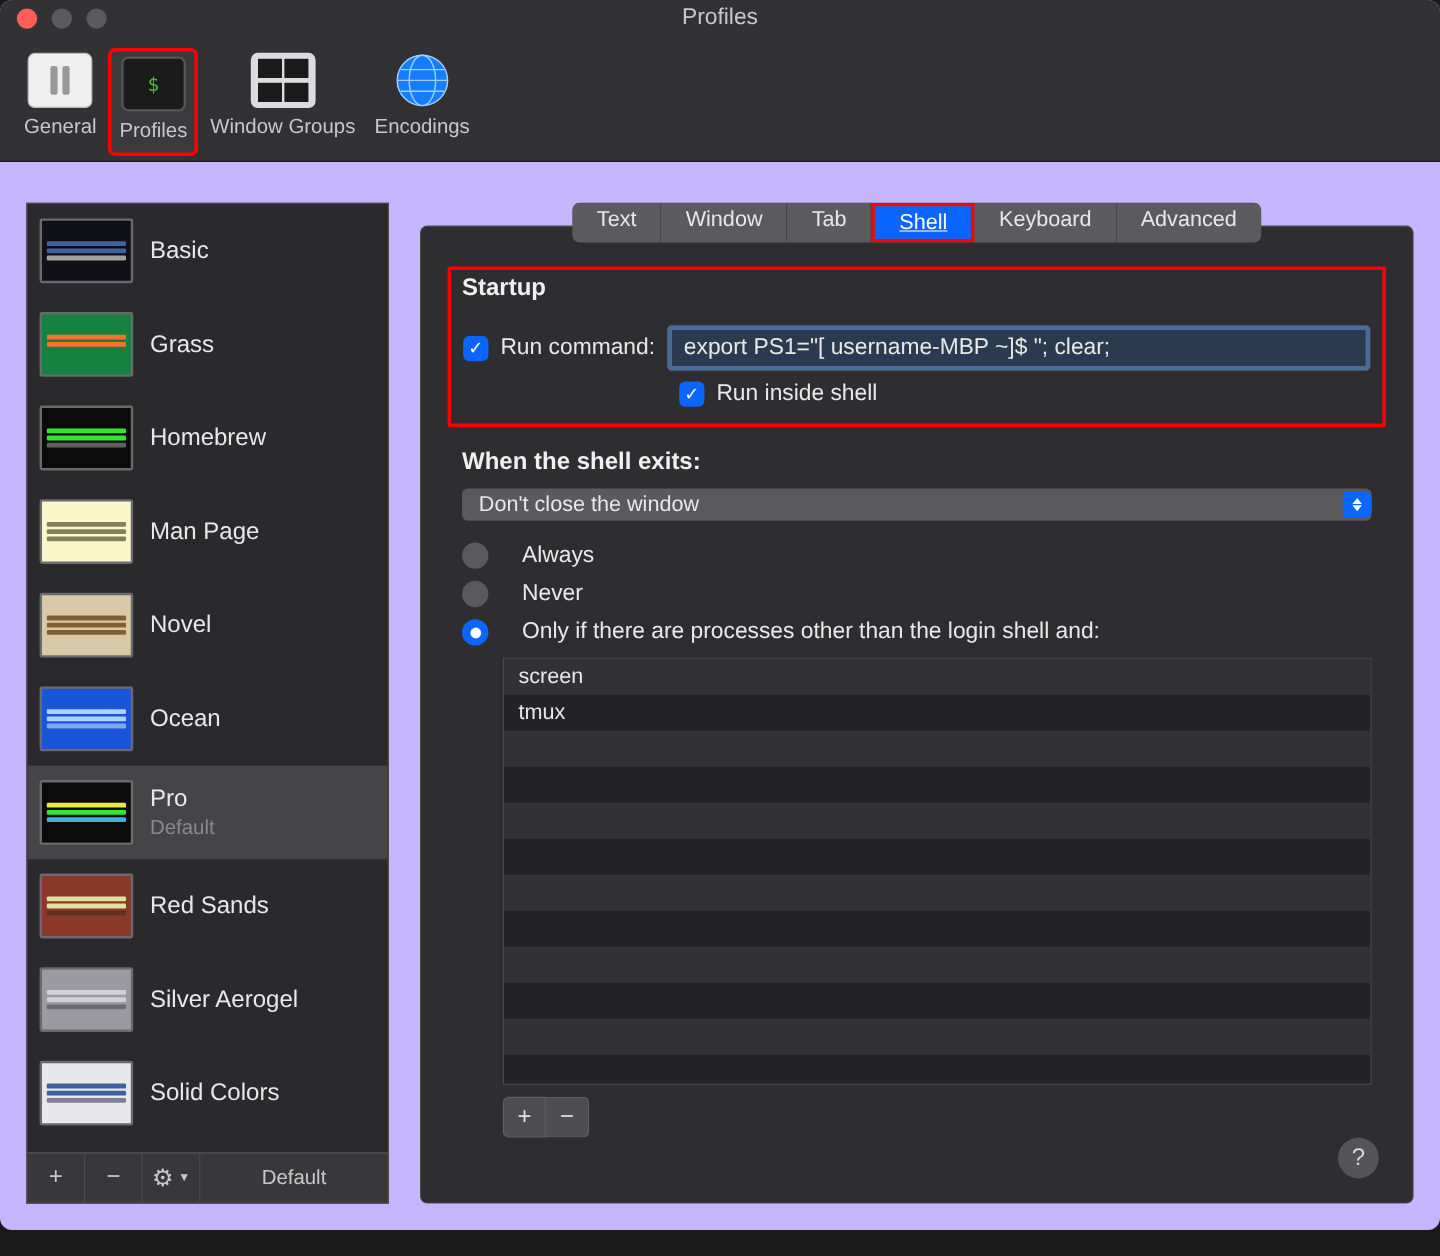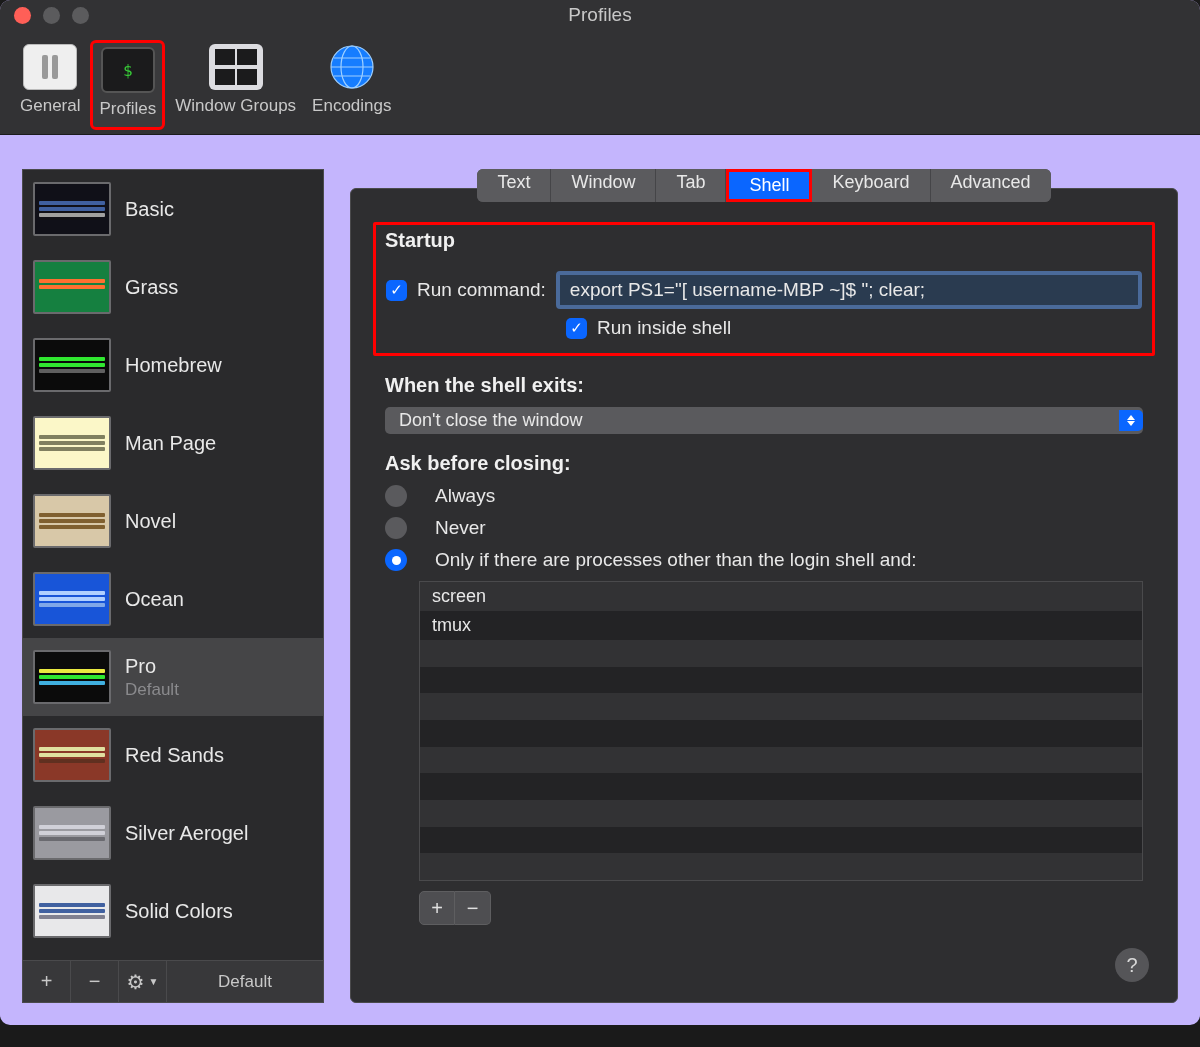--- a/index.html
+++ b/index.html
@@ -229,21 +229,21 @@
     display: flex; align-items: center; justify-content: center;
     flex-shrink: 0;
   }
   .radio.checked { background: #0a66ff; }
   .radio.checked::after { content: ""; width: 9px; height: 9px; border-radius: 50%; background: #fff; }
 
   .process-table {
     margin-left: 34px;
     border: 1px solid #4a4a4c;
     background: #232325;
-    height: 300px;
+    height: 356px;
     display: flex;
     flex-direction: column;
   }
   .process-table .trow {
     padding: 4px 12px;
     font-size: 18px;
     color: #e8e8e8;
     height: 30px;
   }
   .process-table .trow:nth-child(odd) { background: #323234; }
@@ -271,20 +271,21 @@
     font-size: 20px;
     display: flex; align-items: center; justify-content: center;
     cursor: pointer;
   }
 
   .shell-tab-wrap {
     border: 3px solid #ff0000;
     padding: 0;
     position: relative;
     z-index: 3;
+    text-decoration: underline;
   }
 
   
   .ico-general { background: #efefef; display:flex; align-items:center; justify-content:center; gap:4px; border:1px solid #bbb;}
   .ico-general .sw { width:6px; height:24px; background:#999; border-radius:2px;}
   .ico-profiles { background:#1b1b1c; border:2px solid #555;}
   .ico-profiles::before { content:"$"; color:#37c837; font-family:monospace; font-size:16px;}
   .ico-wg { background:#dcdce0; display:flex; flex-wrap:wrap; gap:2px; padding:4px;}
   .ico-wg .mini { width:20px; height:16px; background:#1b1b1c; }
   .section-plain-title {
@@ -497,21 +498,20 @@
         <div class="dropdown">
           <span>Don't close the window</span>
           <div class="chev">
             <div class="chev-up"></div>
               <div class="chev-down"></div>
           </div>
         </div>
 
         <div class="spacer"></div>
 
-        <div class="section-plain-title">Ask before closing:</div>
         <div id="radio-group">
             <div class="radio-row">
               <div class="radio"></div>
               <span style="font-size: 19px;">Always</span>
             </div>
             <div class="radio-row">
               <div class="radio"></div>
               <span style="font-size: 19px;">Never</span>
             </div>
             <div class="radio-row">

